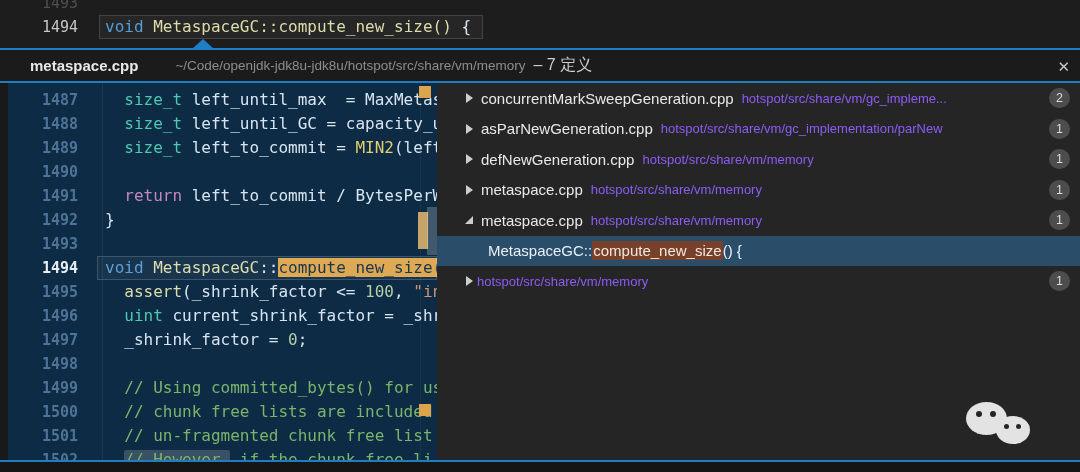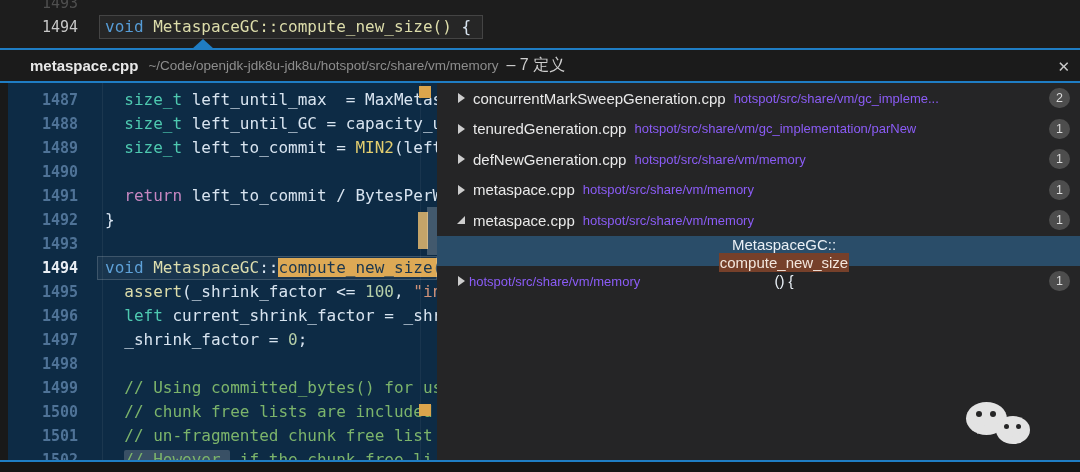--- a/index.html
+++ b/index.html
@@ -37,21 +37,21 @@
   
   .peek-arrow{position:absolute;left:192px;top:39px;width:0;height:0;z-index:5;
     border-left:11px solid transparent;border-right:11px solid transparent;
     border-bottom:10px solid var(--c-accent_blue);}
   .peek-header{position:absolute;left:0;top:48px;right:0;height:31px;z-index:4;
     background:var(--c-peek_header_bg);
     border-top:2px solid var(--c-accent_blue);
     border-bottom:2px solid var(--c-accent_blue);
     display:flex;align-items:center;padding-left:30px;box-sizing:content-box;}
   .peek-header .fname{color:#e8e8e8;font-weight:700;font-size:15px;margin-right:10px;}
-  .peek-header .fpath{color:#8d8d8d;font-size:13.5px;margin-right:8px;}
+  .peek-header .fpath{color:#8d8d8d;font-size:13.5px;margin-right:8px;margin-left:27px;}
   .peek-header .fmeta{color:#cfcfcf;font-size:16px;}
   .peek-close{position:absolute;right:7px;top:50%;transform:translateY(-50%);
     color:#c9c9c9;font-size:15px;cursor:pointer;line-height:1;padding:3px;}
 
   
   .peek-body{position:absolute;left:0;top:83px;right:0;height:377px;display:flex;}
   .peek-editor{width:437px;height:100%;position:relative;overflow:hidden;
     background:var(--c-peek_editor_bg);flex:none;}
   .peek-editor::before{content:"";position:absolute;left:0;top:0;bottom:0;width:8px;
     background:#191919;}
@@ -65,32 +65,32 @@
   
   .ov-line{position:absolute;left:420px;top:0;bottom:0;width:1px;background:rgba(255,255,255,.05);z-index:2;}
   .ov-marker{position:absolute;width:12px;height:12px;background:var(--c-match_highlight);z-index:3;}
   .ov-marker.m1{left:419px;top:3px;}
   .ov-marker.m2{left:419px;top:321px;}
   .ov-selmark{position:absolute;left:418px;top:129px;width:10px;height:37px;background:#c4a469;z-index:3;}
   .sb-thumb{position:absolute;left:427px;top:124px;width:10px;height:48px;background:rgba(255,255,255,.22);z-index:3;}
 
   
   .results{flex:1;background:var(--c-result_panel_bg);position:relative;overflow:hidden;}
-  .result-row{height:30.5px;display:flex;align-items:center;padding-left:16px;cursor:pointer;}
+  .result-row{height:30.5px;display:flex;align-items:center;padding-left:24px;cursor:pointer;}
   .twistie{width:16px;flex:none;display:flex;align-items:center;justify-content:center;}
   .tw-c{width:0;height:0;border-top:5px solid transparent;border-bottom:5px solid transparent;
     border-left:7px solid #cdcdcd;}
   .tw-e{width:0;height:0;border-left:8px solid transparent;border-bottom:8px solid #cdcdcd;}
   .result-row .rname{color:#e9e9e9;font-size:15px;margin:0 8px 0 4px;white-space:nowrap;}
   .result-row .rpath{color:#8b5cf6;font-size:13px;white-space:nowrap;overflow:hidden;flex:1;}
   .badge{flex:none;min-width:13px;height:20px;padding:0 4px;margin:0 10px 0 8px;
     background:var(--c-badge_bg);color:#dcdcdc;border-radius:10px;font-size:12.5px;
     display:flex;align-items:center;justify-content:center;}
   .ref-row{height:30.5px;display:flex;align-items:center;padding-left:51px;cursor:pointer;
-    color:#eaf0f6;font-size:15px;white-space:pre;flex-direction:column;}
+    color:#eaf0f6;font-size:15px;white-space:pre;}
   .ref-row.selected{background:var(--c-selected_row_bg);}
   .ref-row .match{background:var(--c-result_match_highlight);color:#f3e6dd;padding:1px 1px;}
 
   
   .peek-bottom{position:absolute;left:0;top:460px;right:0;height:2px;background:var(--c-accent_blue);}
   .bottom-strip{position:absolute;left:0;top:462px;right:0;bottom:0;background:#151515;}
 
   
   .watermark{position:absolute;right:38px;bottom:22px;display:flex;align-items:center;z-index:9;}
   .wc-icon{position:relative;width:66px;height:50px;flex:none;margin-right:10px;}
@@ -132,21 +132,21 @@
         <div class="code-line"><span class="gutter">1486</span><span class="code"></span></div>
         <div class="code-line"><span class="gutter">1487</span><span class="code"><span class="c-plain">  </span><span class="c-type">size_t</span><span class="c-plain"> left_until_max  = MaxMetas</span></span></div>
         <div class="code-line"><span class="gutter">1488</span><span class="code"><span class="c-plain">  </span><span class="c-type">size_t</span><span class="c-plain"> left_until_GC = capacity_u</span></span></div>
         <div class="code-line"><span class="gutter">1489</span><span class="code"><span class="c-plain">  </span><span class="c-type">size_t</span><span class="c-plain"> left_to_commit = </span><span class="c-macro">MIN2</span><span class="c-plain">(left</span></span></div>
         <div class="code-line"><span class="gutter">1490</span><span class="code"></span></div>
         <div class="code-line"><span class="gutter">1491</span><span class="code"><span class="c-plain">  </span><span class="c-control">return</span><span class="c-plain"> left_to_commit / BytesPerW</span></span></div>
         <div class="code-line"><span class="gutter">1492</span><span class="code"><span class="c-plain">}</span></span></div>
         <div class="code-line"><span class="gutter">1493</span><span class="code"></span></div>
         <div class="code-line current"><span class="gutter">1494</span><span class="code"><span class="c-keyword">void</span><span class="c-plain"> </span><span class="c-func">MetaspaceGC</span><span class="c-plain">::</span><span class="c-plain bg-match">compute_new_size(</span></span></div>
         <div class="code-line"><span class="gutter">1495</span><span class="code"><span class="c-plain">  </span><span class="c-func">assert</span><span class="c-plain">(_shrink_factor &lt;= </span><span class="c-number">100</span><span class="c-plain">, </span><span class="c-string">"in</span></span></div>
-        <div class="code-line"><span class="gutter">1496</span><span class="code"><span class="c-plain">  </span><span class="c-type">left</span><span class="c-plain"> current_shrink_factor = _shr</span></span></div>
+        <div class="code-line"><span class="gutter">1496</span><span class="code"><span class="c-plain">  </span><span class="c-type">uint</span><span class="c-plain"> current_shrink_factor = _shr</span></span></div>
         <div class="code-line"><span class="gutter">1497</span><span class="code"><span class="c-plain">  _shrink_factor = </span><span class="c-number">0</span><span class="c-plain">;</span></span></div>
         <div class="code-line"><span class="gutter">1498</span><span class="code"></span></div>
         <div class="code-line"><span class="gutter">1499</span><span class="code"><span class="c-plain">  </span><span class="c-comment">// Using committed_bytes() for us</span></span></div>
         <div class="code-line"><span class="gutter">1500</span><span class="code"><span class="c-plain">  </span><span class="c-comment">// chunk free lists are included</span></span></div>
         <div class="code-line"><span class="gutter">1501</span><span class="code"><span class="c-plain">  </span><span class="c-comment">// un-fragmented chunk free list</span></span></div>
         <div class="code-line"><span class="gutter">1502</span><span class="code"><span class="c-plain">  </span><span class="c-comment bg-sel">// However,</span><span class="c-comment"> if the chunk free li</span></span></div>
       </div>
     <div class="ov-line"></div>
     <div class="ov-marker m1"></div>
     <div class="ov-marker m2"></div>
@@ -160,21 +160,21 @@
             <span class="tw-c"></span>
           </span>
           <span class="rname">concurrentMarkSweepGeneration.cpp</span>
           <span class="rpath">hotspot/src/share/vm/gc_impleme...</span>
           <span class="badge">2</span>
         </div>
         <div class="result-row">
           <span class="twistie">
             <span class="tw-c"></span>
           </span>
-          <span class="rname">tenuredGeneration.cpp</span>
+          <span class="rname">asParNewGeneration.cpp</span>
           <span class="rpath">hotspot/src/share/vm/gc_implementation/parNew</span>
           <span class="badge">1</span>
         </div>
         <div class="result-row">
           <span class="twistie">
             <span class="tw-c"></span>
           </span>
           <span class="rname">defNewGeneration.cpp</span>
           <span class="rpath">hotspot/src/share/vm/memory</span>
           <span class="badge">1</span>

